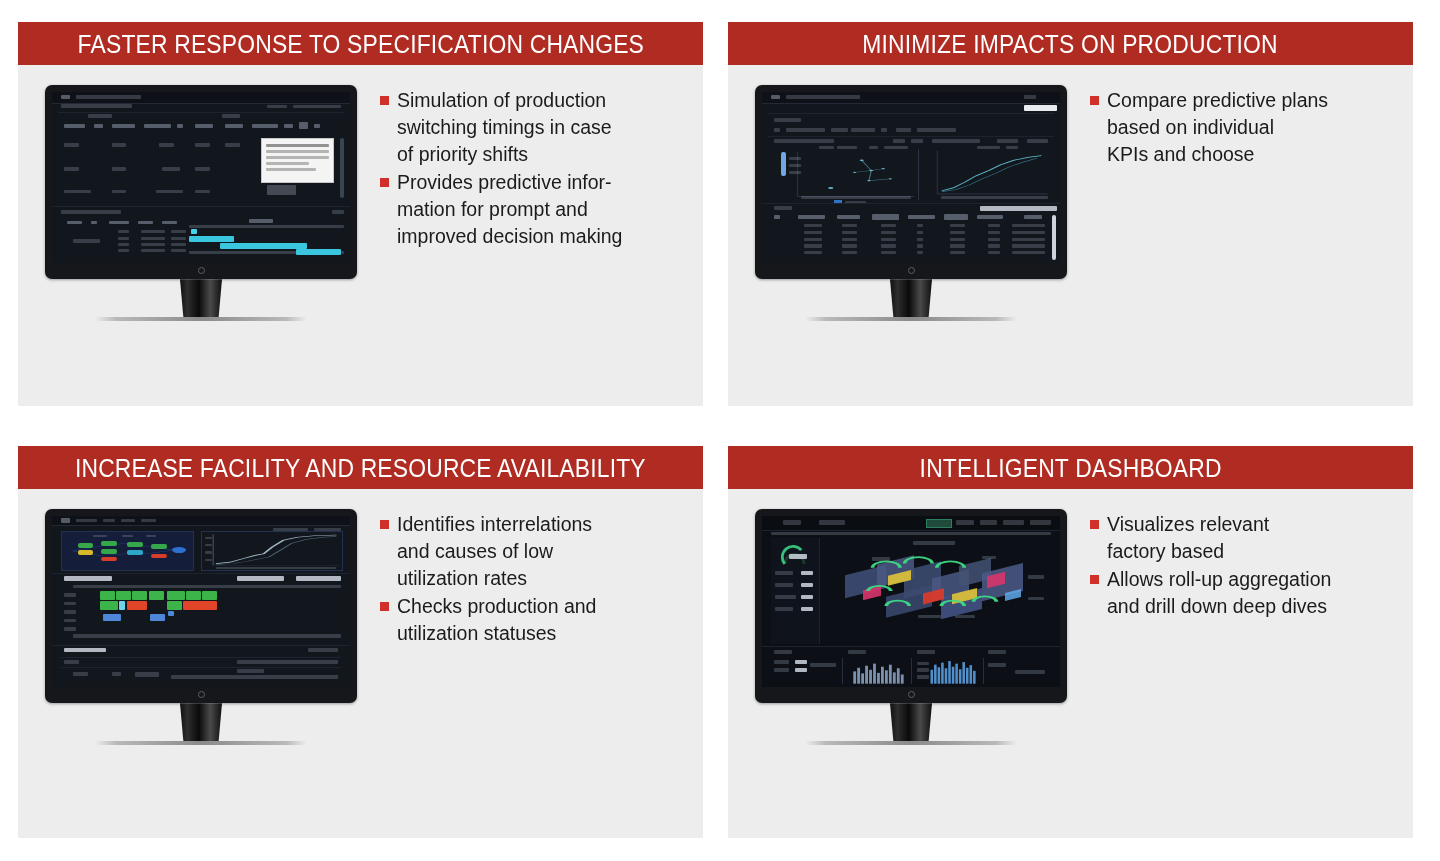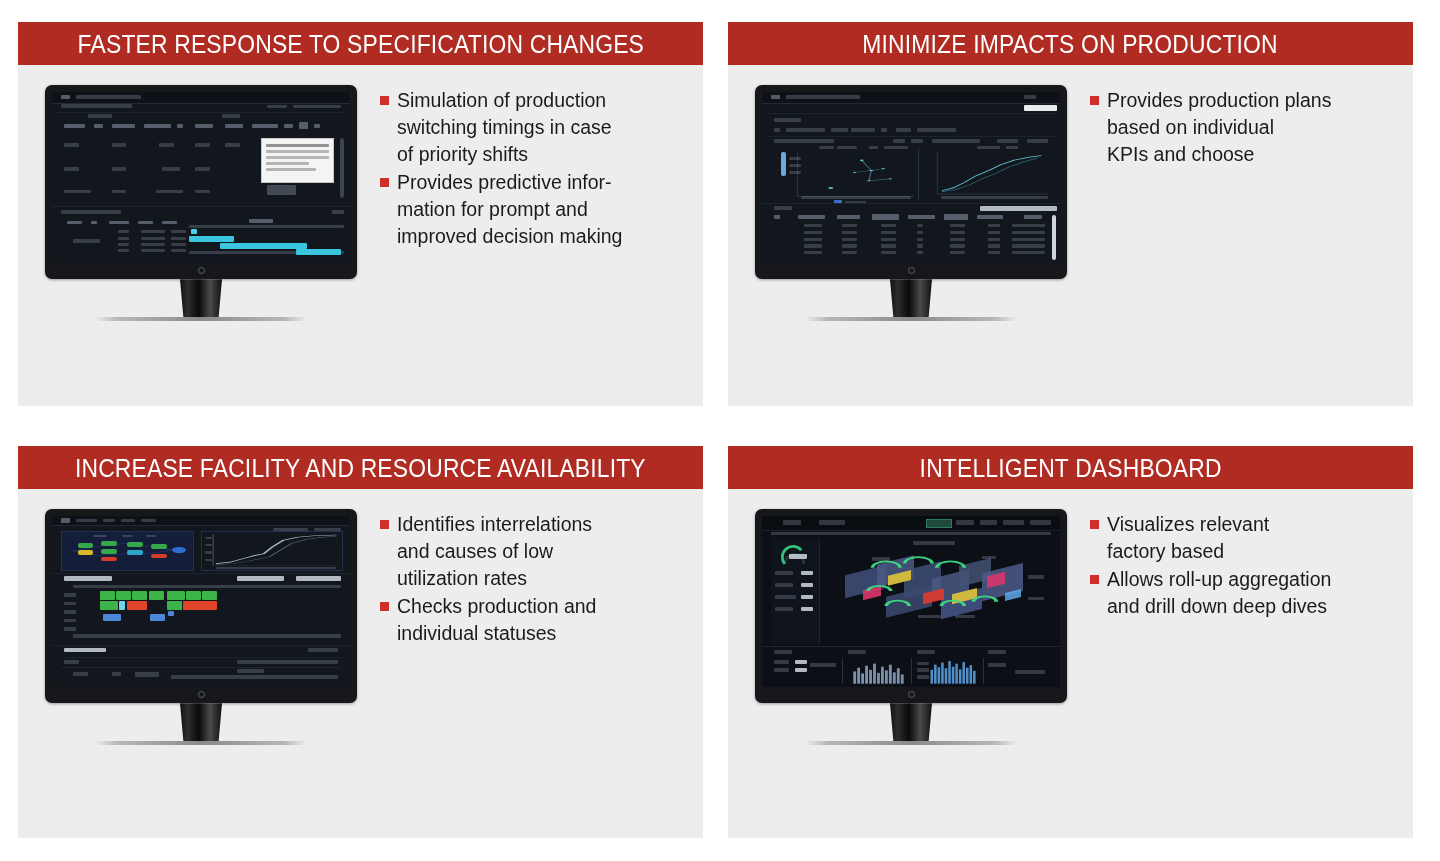--- a/index.html
+++ b/index.html
@@ -454,21 +454,21 @@
             </div>
           </div>
           <div class="neck"></div>
           <div class="base"></div>
         </div>
       </div>
 
       <div class="bullets">
         <div class="bullet-item">
           <span class="bullet-marker"></span>
-          <span class="bullet-text">Provides production plans
+          <span class="bullet-text">Compare predictive plans
 based on individual
 KPIs and choose</span>
         </div>
       </div>
     </div>
   </div>
 
   <div class="panel col-left row-bottom">
     <div class="panel-header">
       <div class="panel-title">INCREASE FACILITY AND RESOURCE AVAILABILITY</div>
@@ -589,21 +589,21 @@
       <div class="bullets">
         <div class="bullet-item">
           <span class="bullet-marker"></span>
           <span class="bullet-text">Identifies interrelations
 and causes of low
 utilization rates</span>
         </div>
         <div class="bullet-item">
           <span class="bullet-marker"></span>
           <span class="bullet-text">Checks production and
-individual statuses</span>
+utilization statuses</span>
         </div>
       </div>
     </div>
   </div>
 
   <div class="panel col-right row-bottom">
     <div class="panel-header">
       <div class="panel-title">INTELLIGENT DASHBOARD</div>
     </div>
     <div class="panel-body">

